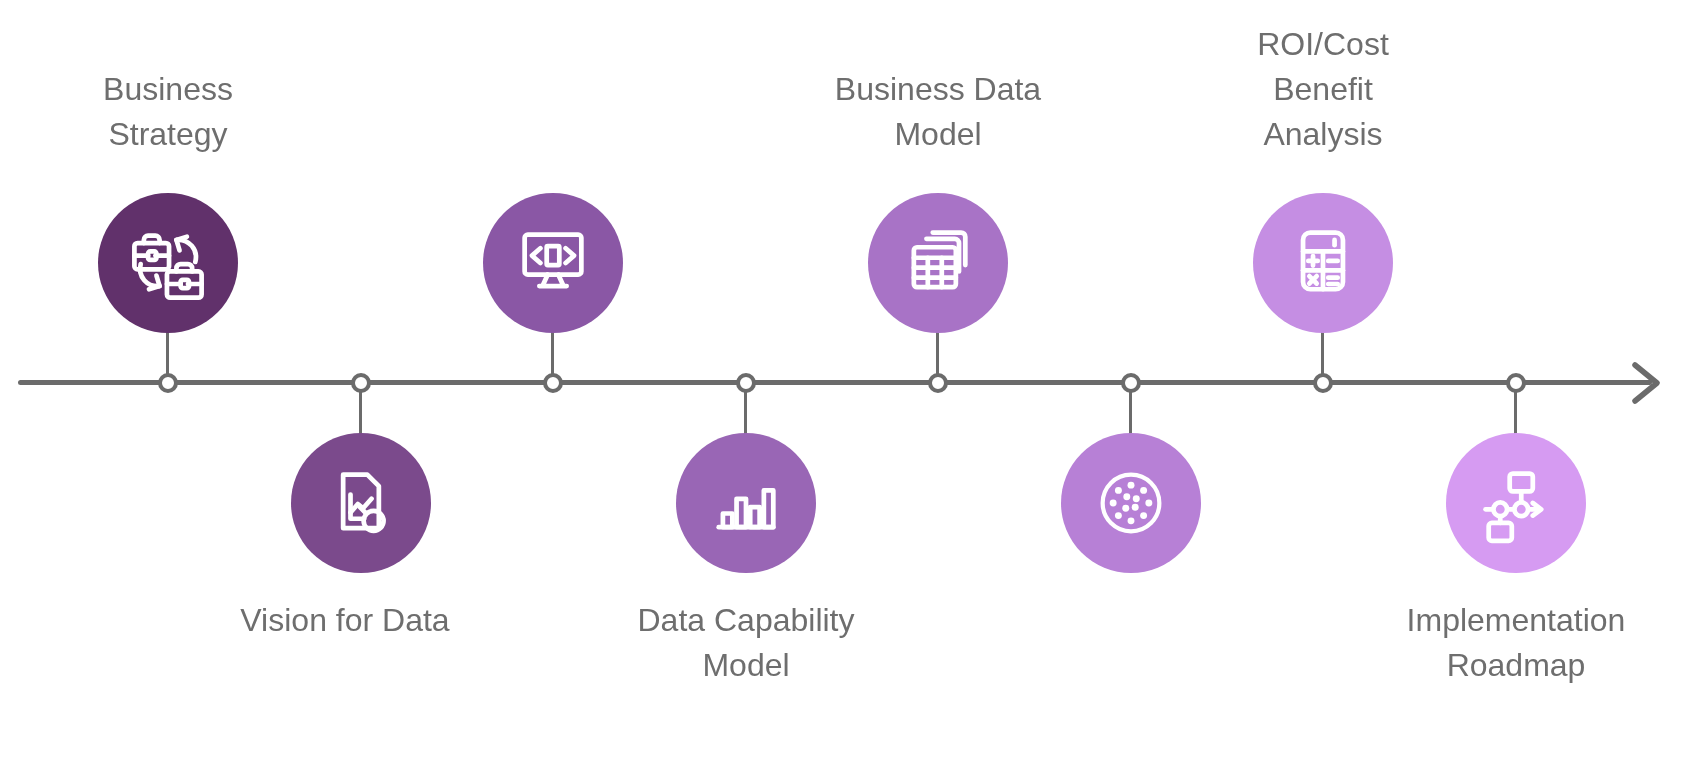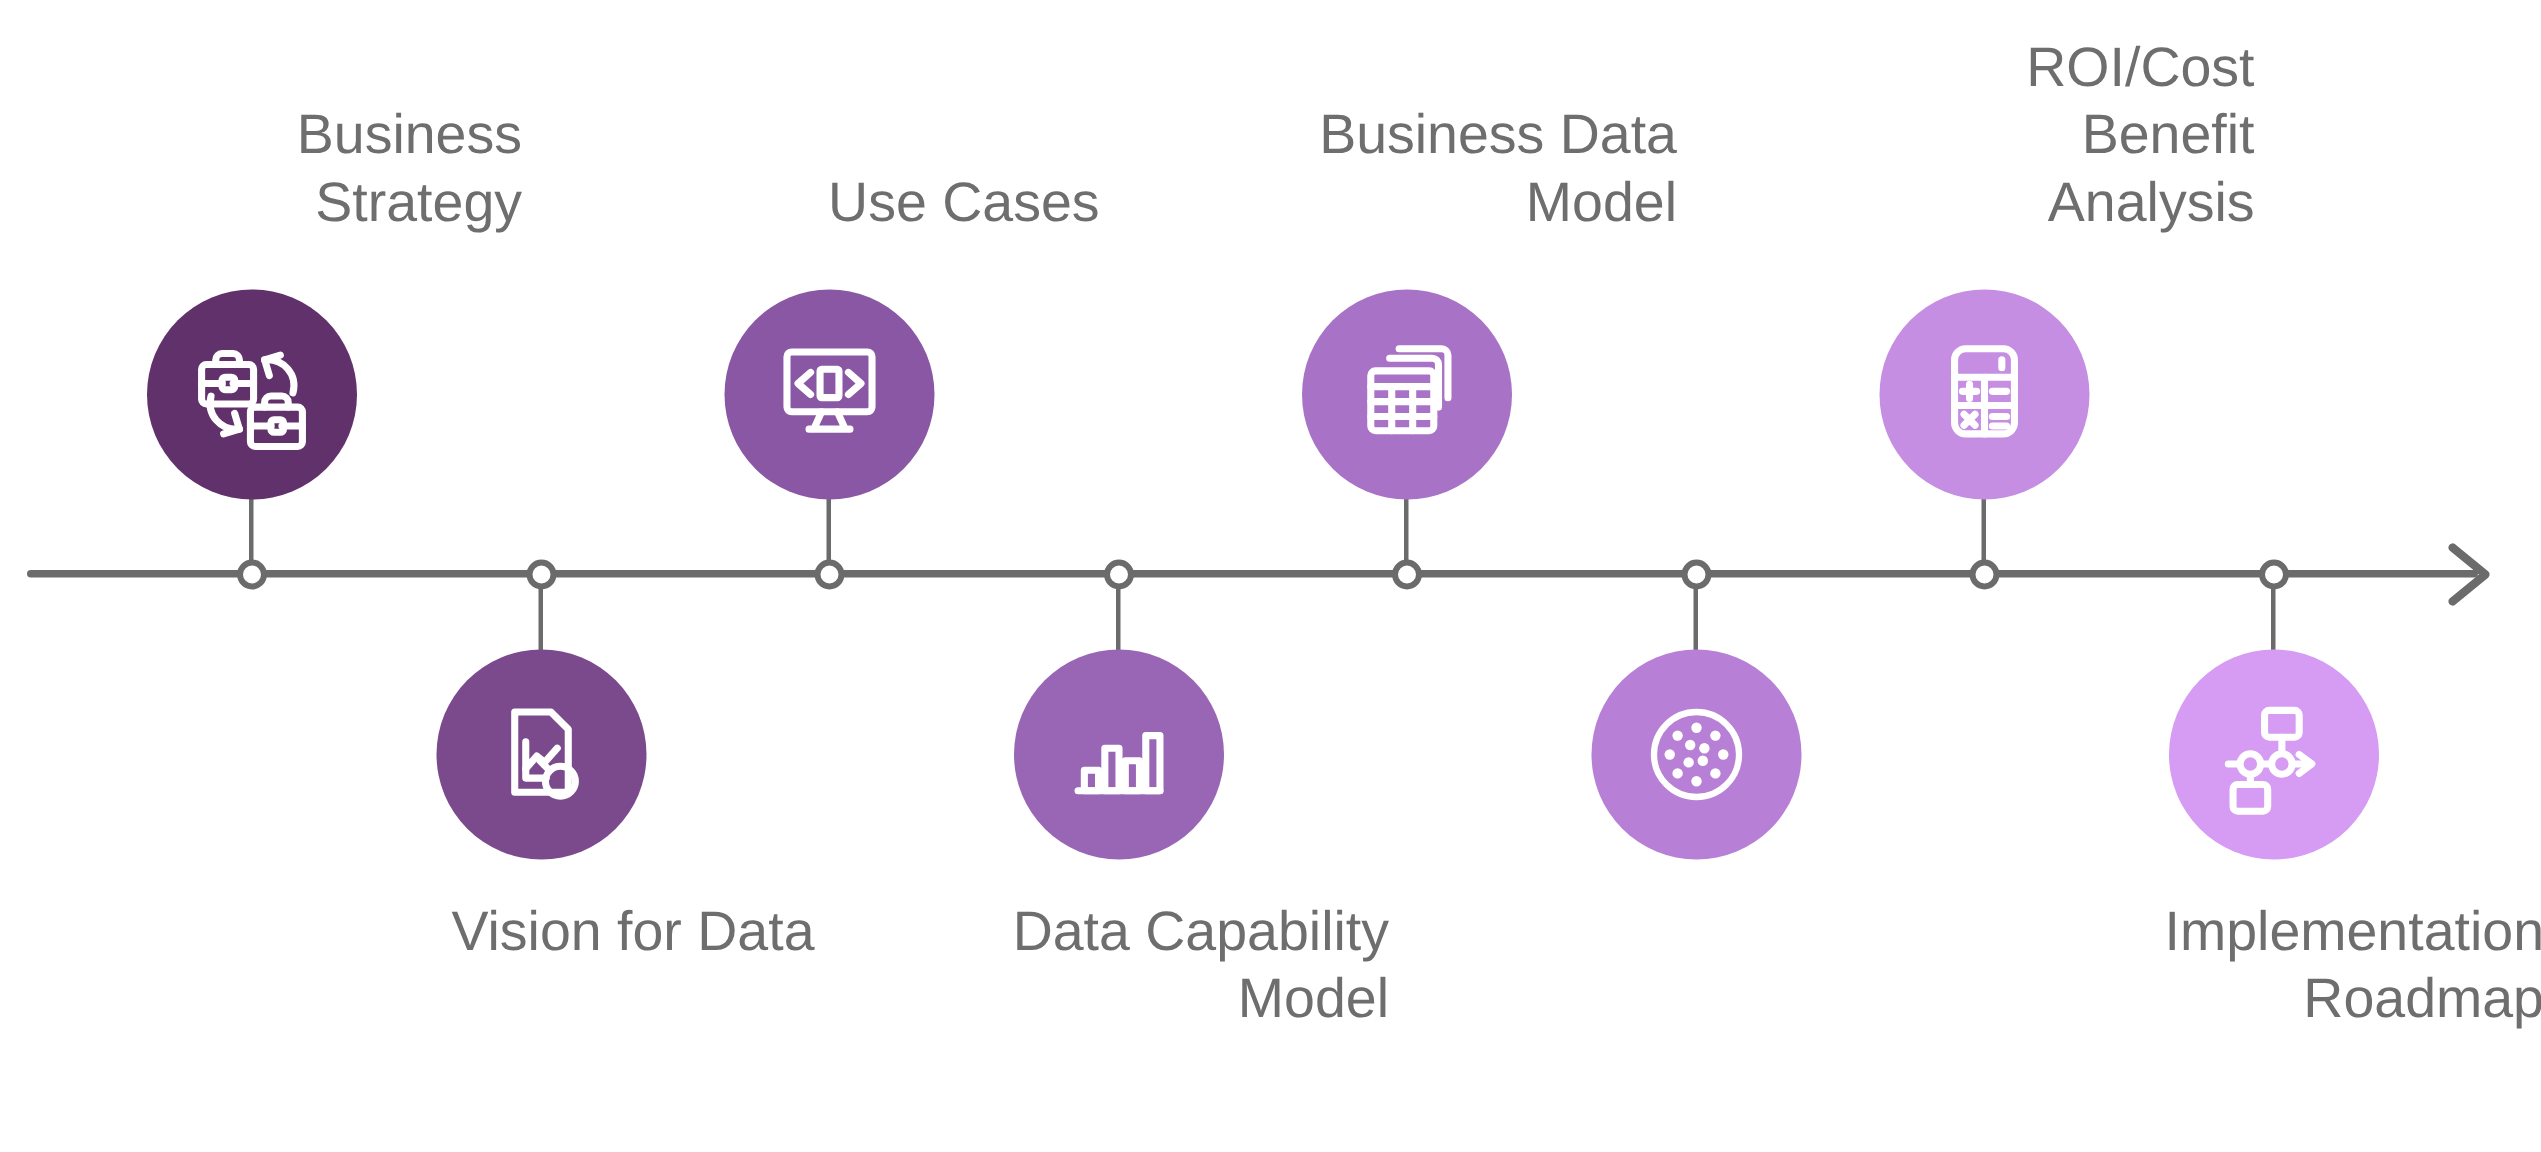--- a/index.html
+++ b/index.html
@@ -16,22 +16,22 @@
   .connector{position:absolute;width:3px;background:#6b6b6b;z-index:0;}
   .conn-above{top:330px;height:46px;}
   .conn-below{top:390px;height:46px;}
   .circle{
     position:absolute;width:140px;height:140px;border-radius:50%;z-index:2;
     display:flex;align-items:center;justify-content:center;
   }
   .c-above{top:193px;}
   .c-below{top:433px;}
   .label{
-    position:absolute;width:360px;text-align:right;color:#6e6e6e;
-    font-size:37px;line-height:45px;white-space:pre-line;z-index:2;
+    position:absolute;width:360px;text-align:center;color:#6e6e6e;
+    font-size:32px;line-height:45px;white-space:pre-line;z-index:2;
   }
   .lbl-above{bottom:611px;}
   .lbl-below{top:598px;}
   .icon{display:block;}
 </style>
 </head>
 <body>
 
 <div class="canvas" style="color: rgb(110, 110, 110);">
 
@@ -54,34 +54,33 @@
       <path d="M14,41 C11,53 20,63 32,62"></path>
       <path d="M32,62 l-10,3 M32,62 l-3,-10"></path>
       <path d="M48,48 v-3 a4,4 0 0 1 4,-4 h7 a4,4 0 0 1 4,4 v3"></path>
       <rect x="39" y="48" width="33" height="25" rx="3"></rect>
       <path d="M39,60 h13 M59,60 h13"></path>
       <rect x="52" y="56" width="8" height="8" rx="2"></rect>
     </svg>
   </div>
   <div class="node" style="left:158px"></div>
 
-  <div class="label lbl-below" style="left:183px">Vision for Data</div>
+  <div class="label lbl-below" style="left:165px">Vision for Data</div>
   <div class="connector conn-below" style="left:359px"></div>
   <div class="circle c-below" style="left: 291px; background-color: rgb(123, 74, 140); color: rgb(123, 74, 140);">
     <svg class="icon" width="84" height="84" viewBox="0 0 80 80" fill="none" stroke="#ffffff" stroke-width="4.5" stroke-linecap="round" stroke-linejoin="round">
       <path d="M23,13 h23 l11,11 v40 h-34 z"></path>
       <path d="M30,32 v23 h13"></path>
       <path d="M30,49 l7,-8 l5,4 l8,-9"></path>
       <circle cx="52" cy="57" r="9.5"></circle>
       <path d="M45,50 l-6,-6"></path>
     </svg>
   </div>
   <div class="node" style="left:351px"></div>
 
-  <div class="label lbl-above" style="left:373px">Use Cases</div>
   <div class="connector conn-above" style="left:551px"></div>
   <div class="circle c-above" style="left: 483px; background-color: rgb(138, 87, 165); color: rgb(138, 87, 165);">
     <svg class="icon" width="84" height="84" viewBox="0 0 80 80" fill="none" stroke="#ffffff" stroke-width="4.5" stroke-linecap="round" stroke-linejoin="round">
       <rect x="13" y="13" width="54" height="38" rx="3"></rect>
       <path d="M35,51 l-5,11 M45,51 l5,11 M27,62 h26"></path>
       <path d="M28,26 l-8,7 l8,7"></path>
       <path d="M52,26 l8,7 l-8,7"></path>
       <rect x="34" y="24" width="12" height="18" rx="1"></rect>
     </svg>
   </div>

